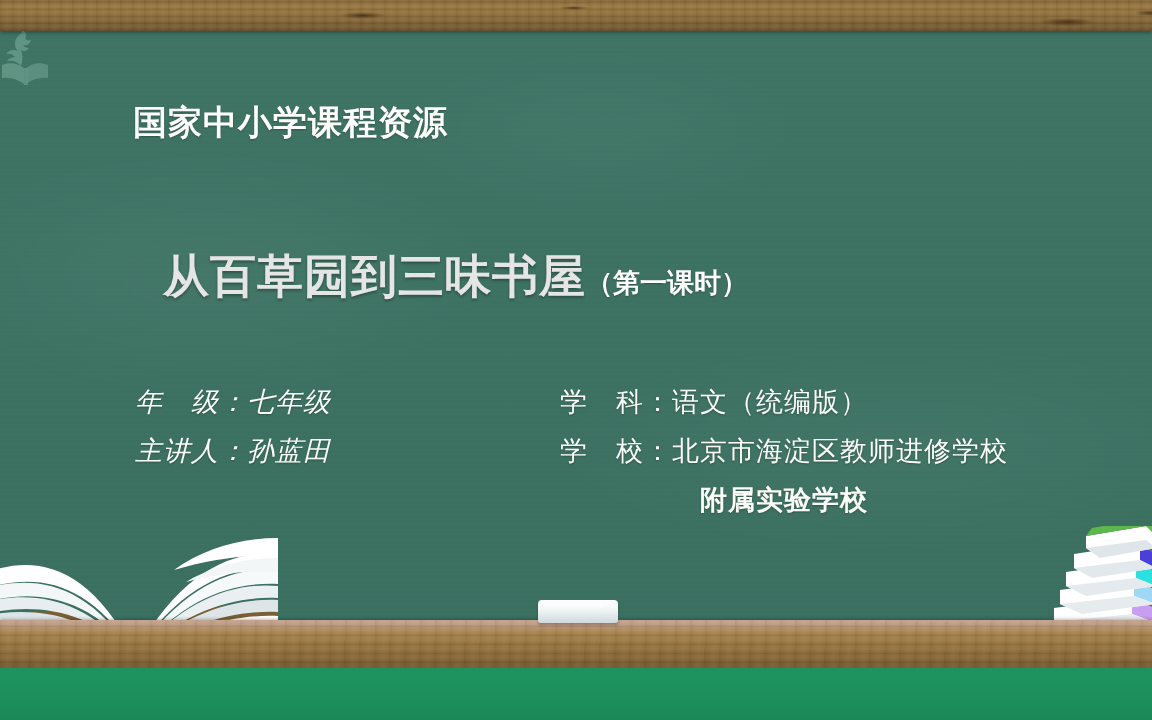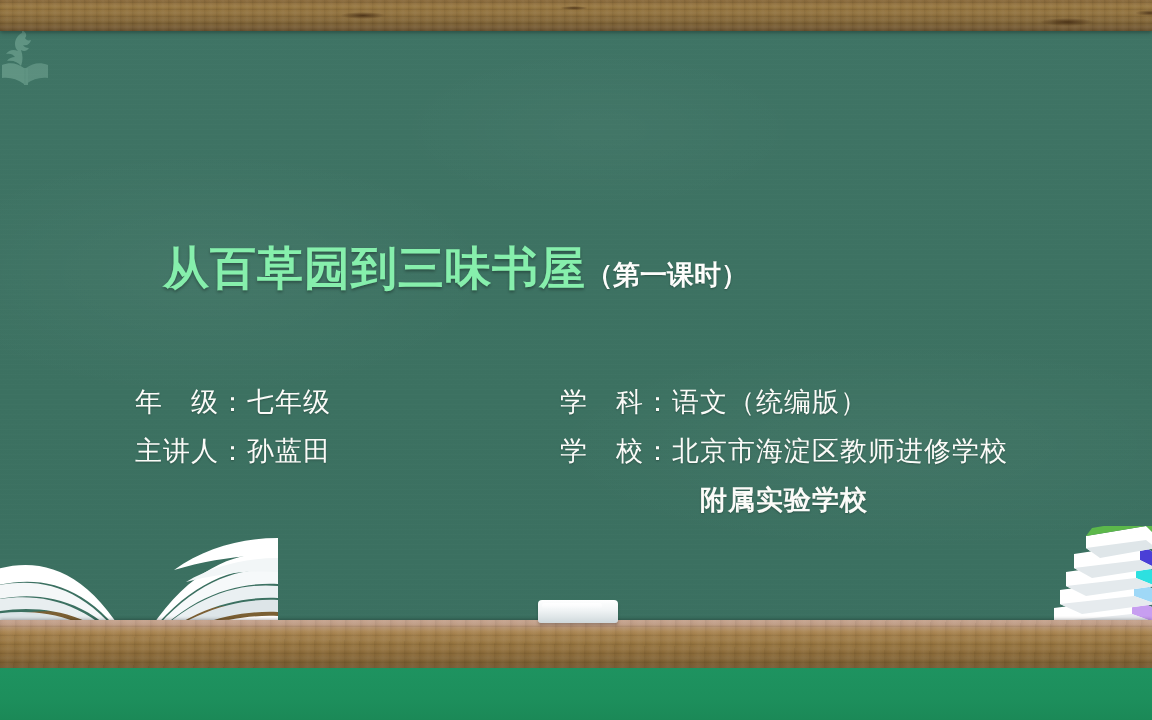--- a/index.html
+++ b/index.html
@@ -80,22 +80,23 @@
     left: 163px; top: 238px;
     display: flex;
     align-items: baseline;
     white-space: nowrap;
   }
   .main-title {
     font-family: "Liberation Sans", sans-serif;
     font-weight: bold;
     font-size: 46px;
     letter-spacing: 1px;
-    color: #86efac;
+    color: #e5e5e5;
     text-shadow: 0 2px 3px rgba(0,0,0,.30);
+    margin-top: 8px;
   }
   .main-title-sub {
     font-family: "Liberation Sans", sans-serif;
     font-weight: bold;
     font-size: 27px;
     letter-spacing: 0px;
     color: #fdfdfb;
     text-shadow: 0 1px 2px rgba(0,0,0,.28);
   }
 
@@ -108,20 +109,21 @@
     color: #fbfbf8;
     text-shadow: 0 1px 2px rgba(0,0,0,.26);
     line-height: 49px;
     white-space: nowrap;
   }
   .info-row { position: relative; height: 49px; }
   .info-left {
     position: absolute;
     left: 0; top: 0;
     letter-spacing: 1px;
+    font-style: italic;
   }
   .info-right {
     position: absolute;
     left: 425px; top: 0;
     letter-spacing: 1px;
     font-family: Liberation Serif, serif;
   }
   .info-cont {
     position: absolute;
     left: 565px; top: 98px;
@@ -202,20 +204,21 @@
     </svg>
   </div>
 
   <div class="wood-top">
     <span class="knot k1"></span>
     <span class="knot k2"></span>
     <span class="knot k3"></span>
     <span class="knot k4"></span>
   </div>
 
+  <div class="org-title">国家中小学课程资源</div>
 
   <div class="main-title-row">
     <span class="main-title">从百草园到三味书屋</span>
     <span class="main-title-sub">（第一课时）</span>
   </div>
 
   <div class="info">
     <div class="info-row">
       <span class="info-left">年　级：七年级</span>
       <span class="info-right">学　科：语文（统编版）</span>

